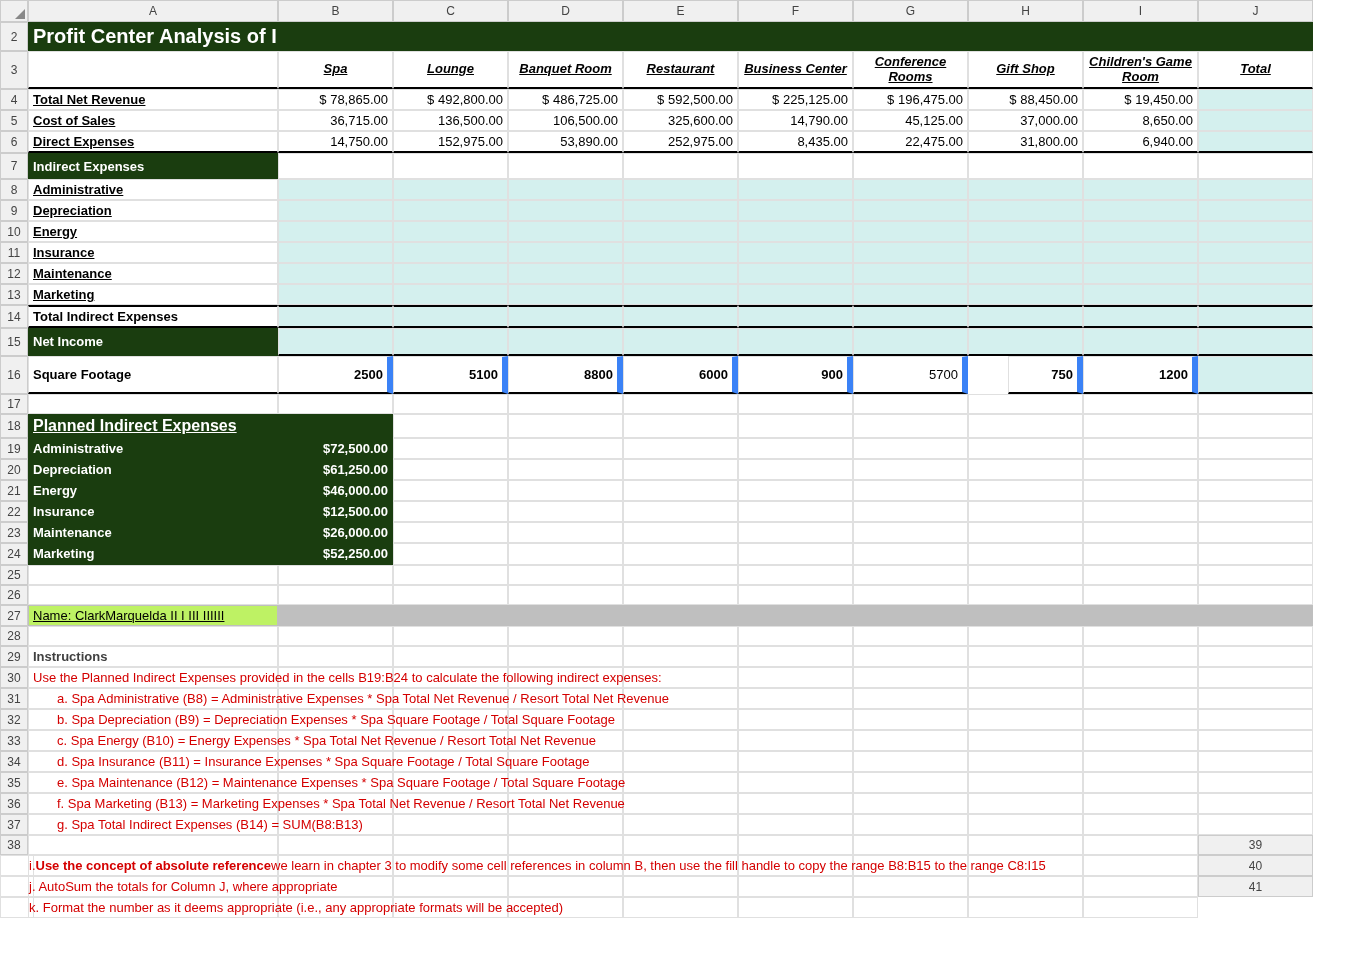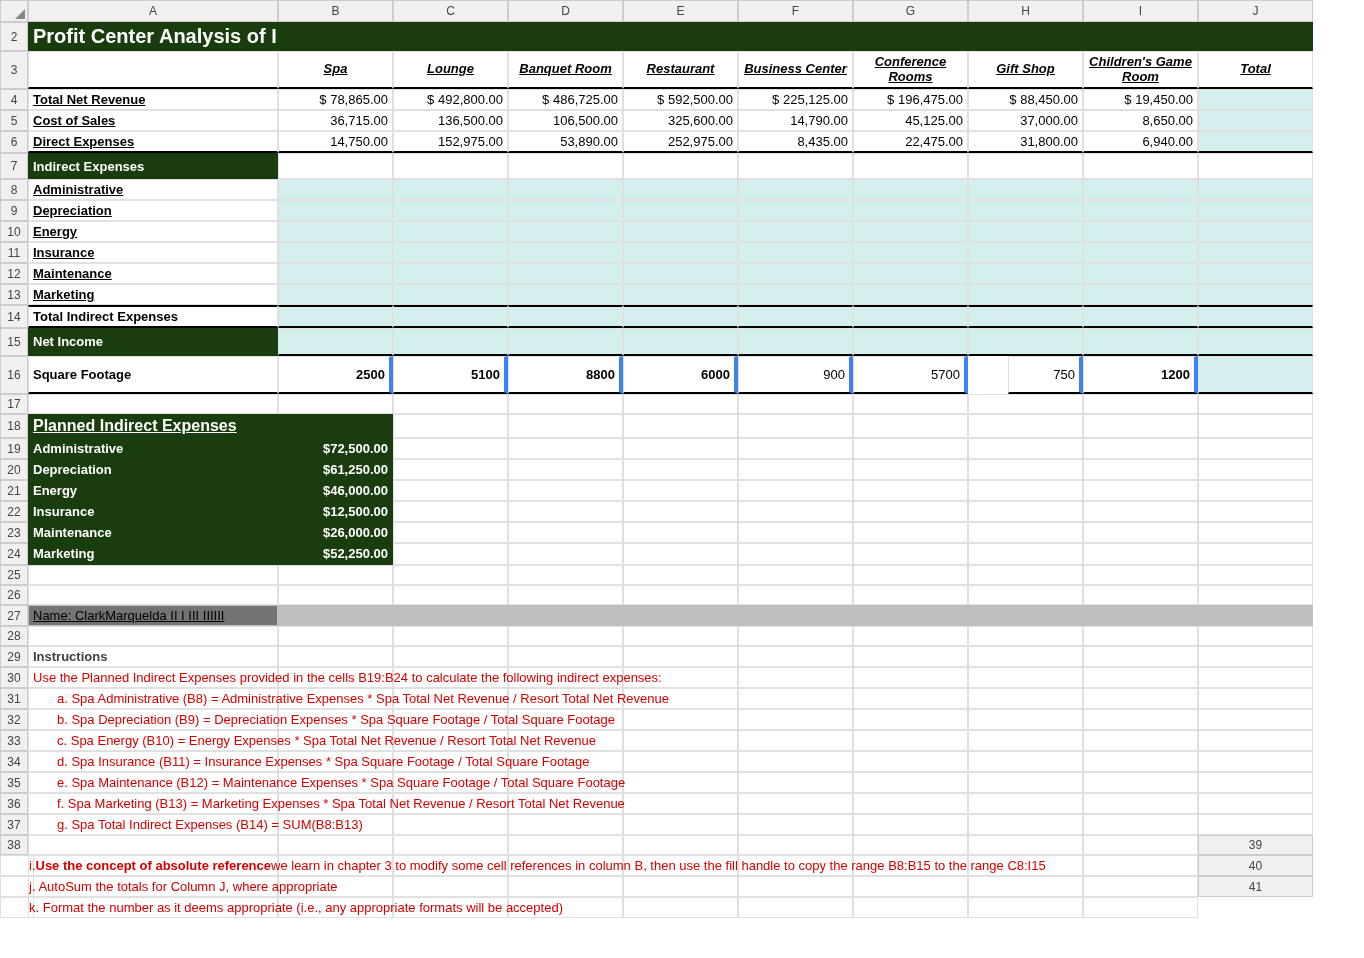--- a/index.html
+++ b/index.html
@@ -69,21 +69,21 @@
     line-height: 1.1;
   }
   .label-cell {
     font-weight: bold;
     text-decoration: underline;
   }
   .num { justify-content: flex-end; text-align: right; }
   .cyan { background: #d4f0ee; }
   .thick-bottom { border-bottom: 2px solid #000; }
   .thick-top { border-top: 2px solid #000; }
-  .thick-right { border-right: 4px solid #3b82f6; }
+  .thick-right { border-right: 6px solid #3b82f6; }
   .planned-title { font-size: 16px; text-decoration: underline; }
   .planned-val { justify-content: flex-end; }
   .red { color: #d40000; }
   .redbold { color: #404040; font-weight: bold; }
   .instruction-cell {
     white-space: nowrap;
     overflow: visible;
     z-index: 1;
   }
   .indent { padding-left: 28px; }
@@ -258,23 +258,23 @@
     <div class="cell netincome-cyan thick-bottom"></div>
     <div class="cell netincome-cyan thick-bottom"></div>
     <div class="cell netincome-cyan thick-bottom"></div>
     <div class="cell netincome-cyan thick-bottom"></div>
     <div class="row-head tall">16</div>
     <div class="cell thick-bottom" style="font-weight: bold; min-height: 38px;">Square Footage</div>
     <div class="cell num thick-right thick-bottom" style="min-height: 38px; font-weight: bold;">2500</div>
     <div class="cell num thick-right thick-bottom" style="min-height: 38px; font-weight: bold;">5100</div>
     <div class="cell num thick-right thick-bottom" style="min-height: 38px; font-weight: bold;">8800</div>
     <div class="cell num thick-right thick-bottom" style="min-height: 38px; font-weight: bold;">6000</div>
-    <div class="cell num thick-right thick-bottom" style="min-height: 38px; font-weight: normal;">900</div>
+    <div class="cell num thick-right thick-bottom" style="min-height: 38px; font-weight: bold;">900</div>
     <div class="cell num thick-right thick-bottom" style="min-height: 38px; font-weight: normal;">5700</div>
-    <div class="cell num thick-right thick-bottom" style="min-height: 38px; font-weight: normal; margin-left: 40px;">750</div>
+    <div class="cell num thick-right thick-bottom" style="min-height: 38px; font-weight: bold; margin-left: 40px;">750</div>
     <div class="cell num thick-right thick-bottom" style="min-height: 38px; font-weight: bold;">1200</div>
     <div class="cell num cyan thick-bottom" style="min-height: 38px; font-weight: bold;"></div>
     <div class="row-head">17</div>
     <div class="cell "></div>
     <div class="cell "></div>
     <div class="cell "></div>
     <div class="cell "></div>
     <div class="cell "></div>
     <div class="cell "></div>
     <div class="cell "></div>
@@ -374,21 +374,21 @@
     <div class="cell "></div>
     <div class="cell "></div>
     <div class="cell "></div>
     <div class="cell "></div>
     <div class="cell "></div>
     <div class="cell "></div>
     <div class="cell "></div>
     <div class="cell "></div>
     <div class="cell "></div>
     <div class="row-head">27</div>
-    <div class="cell" style="background: #737373; border-color: rgb(191, 191, 191); text-decoration: underline; overflow: visible;">Name:  ClarkMarquelda  II  I III    IIIIII</div>
+    <div class="cell" style="background: #bef264; border-color: rgb(191, 191, 191); text-decoration: underline; overflow: visible;">Name:  ClarkMarquelda  II  I III    IIIIII</div>
     <div class="cell" style="background: rgb(191, 191, 191); border-color: rgb(191, 191, 191);"></div>
     <div class="cell" style="background: rgb(191, 191, 191); border-color: rgb(191, 191, 191);"></div>
     <div class="cell" style="background: rgb(191, 191, 191); border-color: rgb(191, 191, 191);"></div>
     <div class="cell" style="background: rgb(191, 191, 191); border-color: rgb(191, 191, 191);"></div>
     <div class="cell" style="background: rgb(191, 191, 191); border-color: rgb(191, 191, 191);"></div>
     <div class="cell" style="background: rgb(191, 191, 191); border-color: rgb(191, 191, 191);"></div>
     <div class="cell" style="background: rgb(191, 191, 191); border-color: rgb(191, 191, 191);"></div>
     <div class="cell" style="background: rgb(191, 191, 191); border-color: rgb(191, 191, 191);"></div>
     <div class="cell" style="background: rgb(191, 191, 191); border-color: rgb(191, 191, 191);"></div>
     <div class="row-head">28</div>

